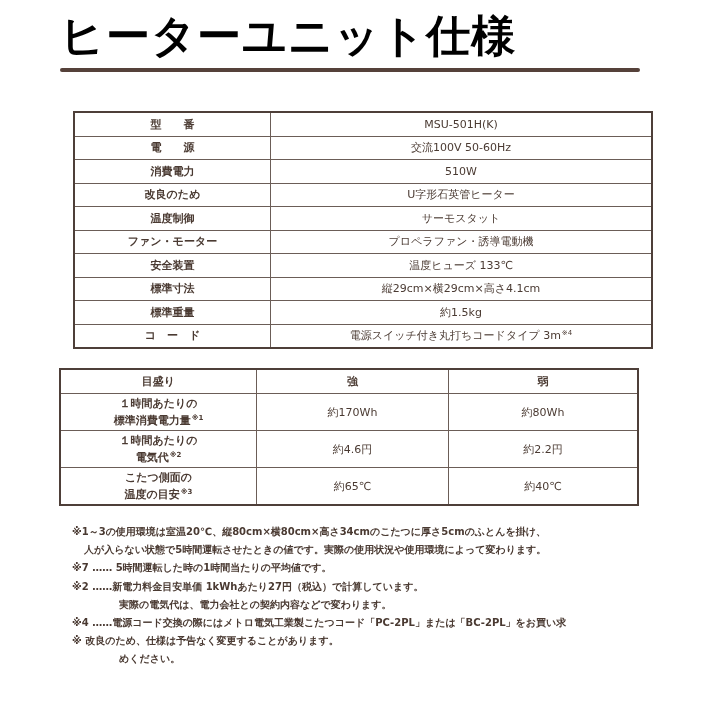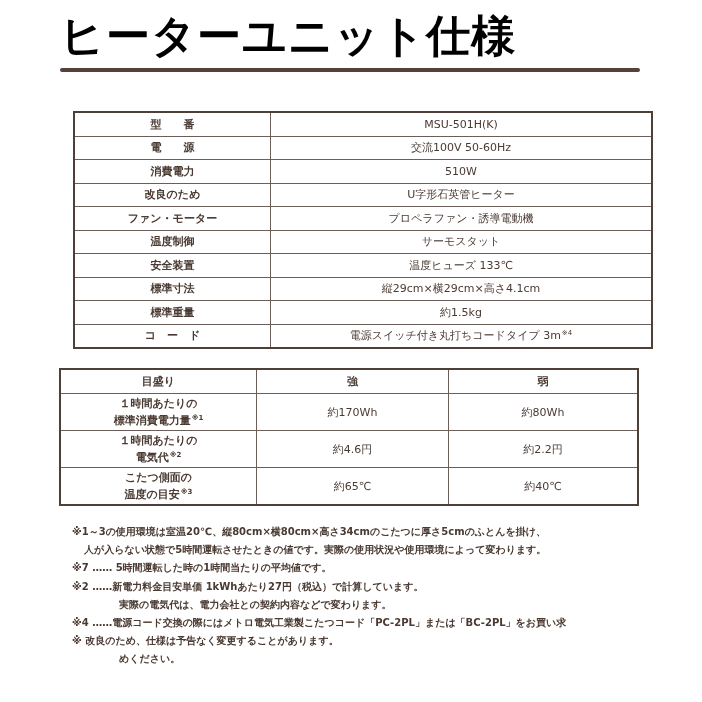--- a/index.html
+++ b/index.html
@@ -42,26 +42,26 @@
       </tr>
     <tr>
         <td class="k">消費電力</td>
         <td>510W</td>
       </tr>
     <tr>
         <td class="k">改良のため</td>
         <td>U字形石英管ヒーター</td>
       </tr>
     <tr>
+        <td class="k">温度制御</td>
+        <td>サーモスタット</td>
+      </tr>
+    <tr>
         <td class="k">ファン・モーター</td>
         <td>プロペラファン・誘導電動機</td>
-      </tr>
-    <tr>
-        <td class="k">温度制御</td>
-        <td>サーモスタット</td>
       </tr>
     <tr>
         <td class="k">安全装置</td>
         <td>温度ヒューズ 133℃</td>
       </tr>
     <tr>
         <td class="k">標準寸法</td>
         <td>縦29cm×横29cm×高さ4.1cm</td>
       </tr>
     <tr>

